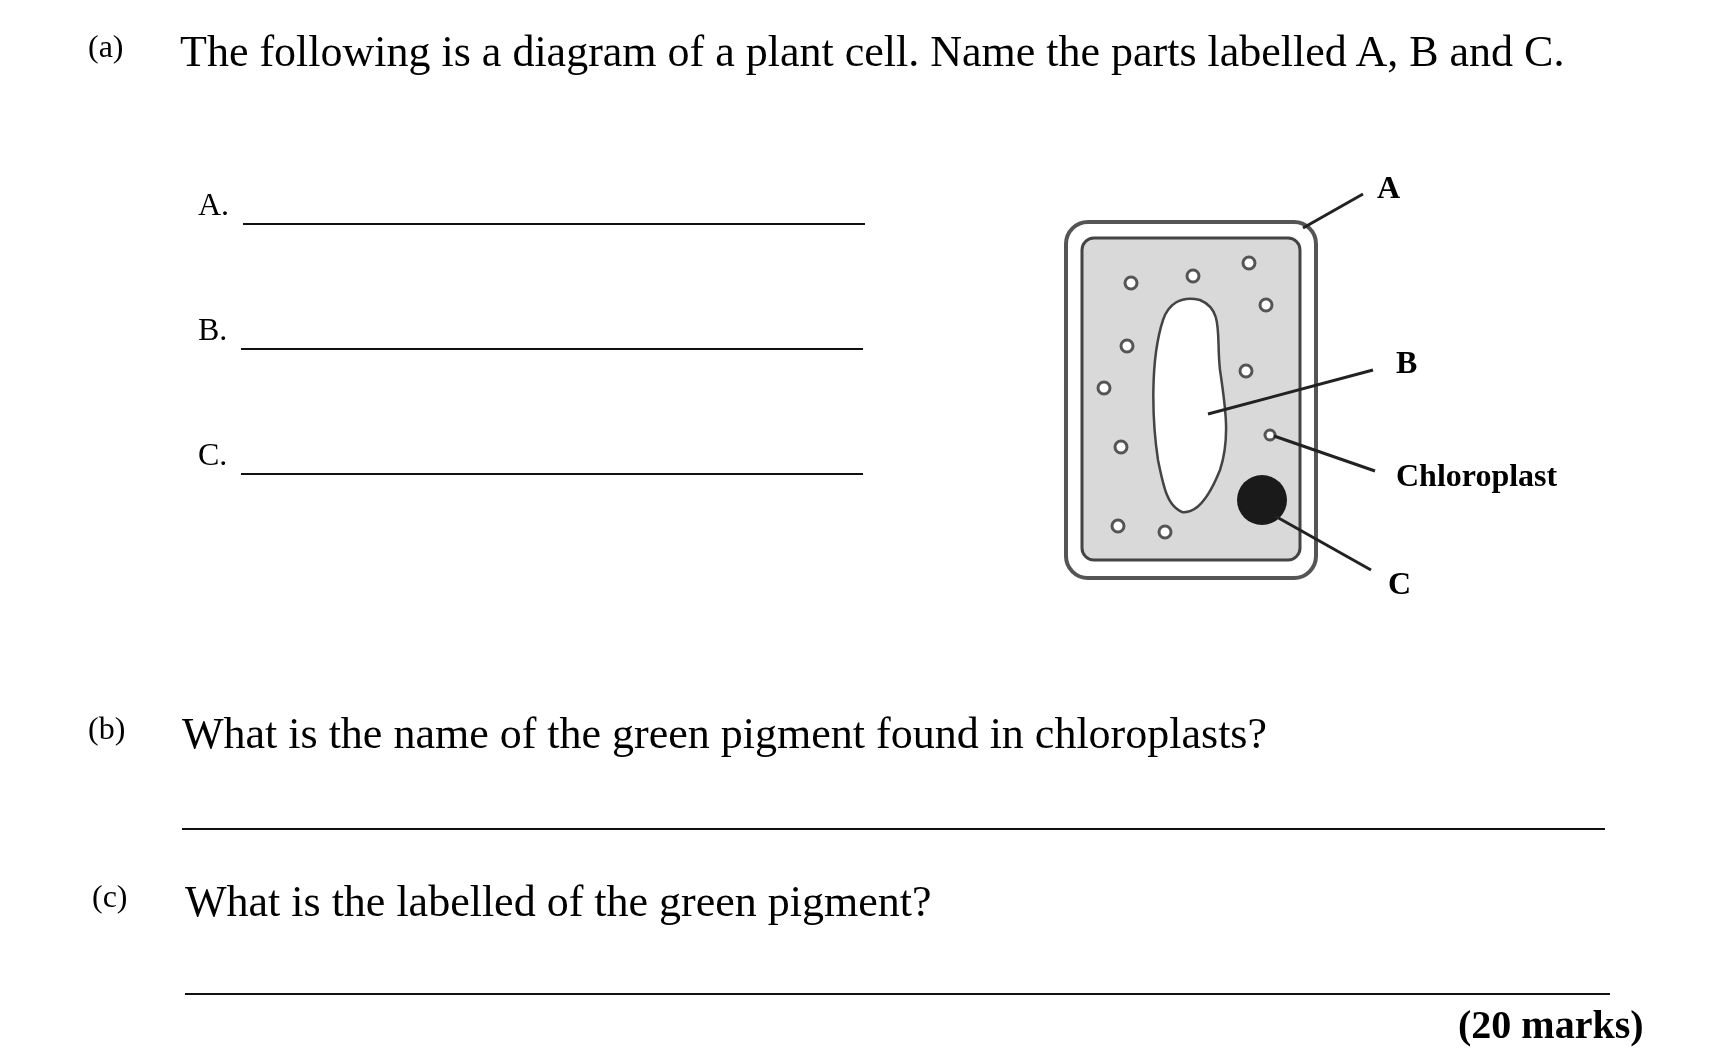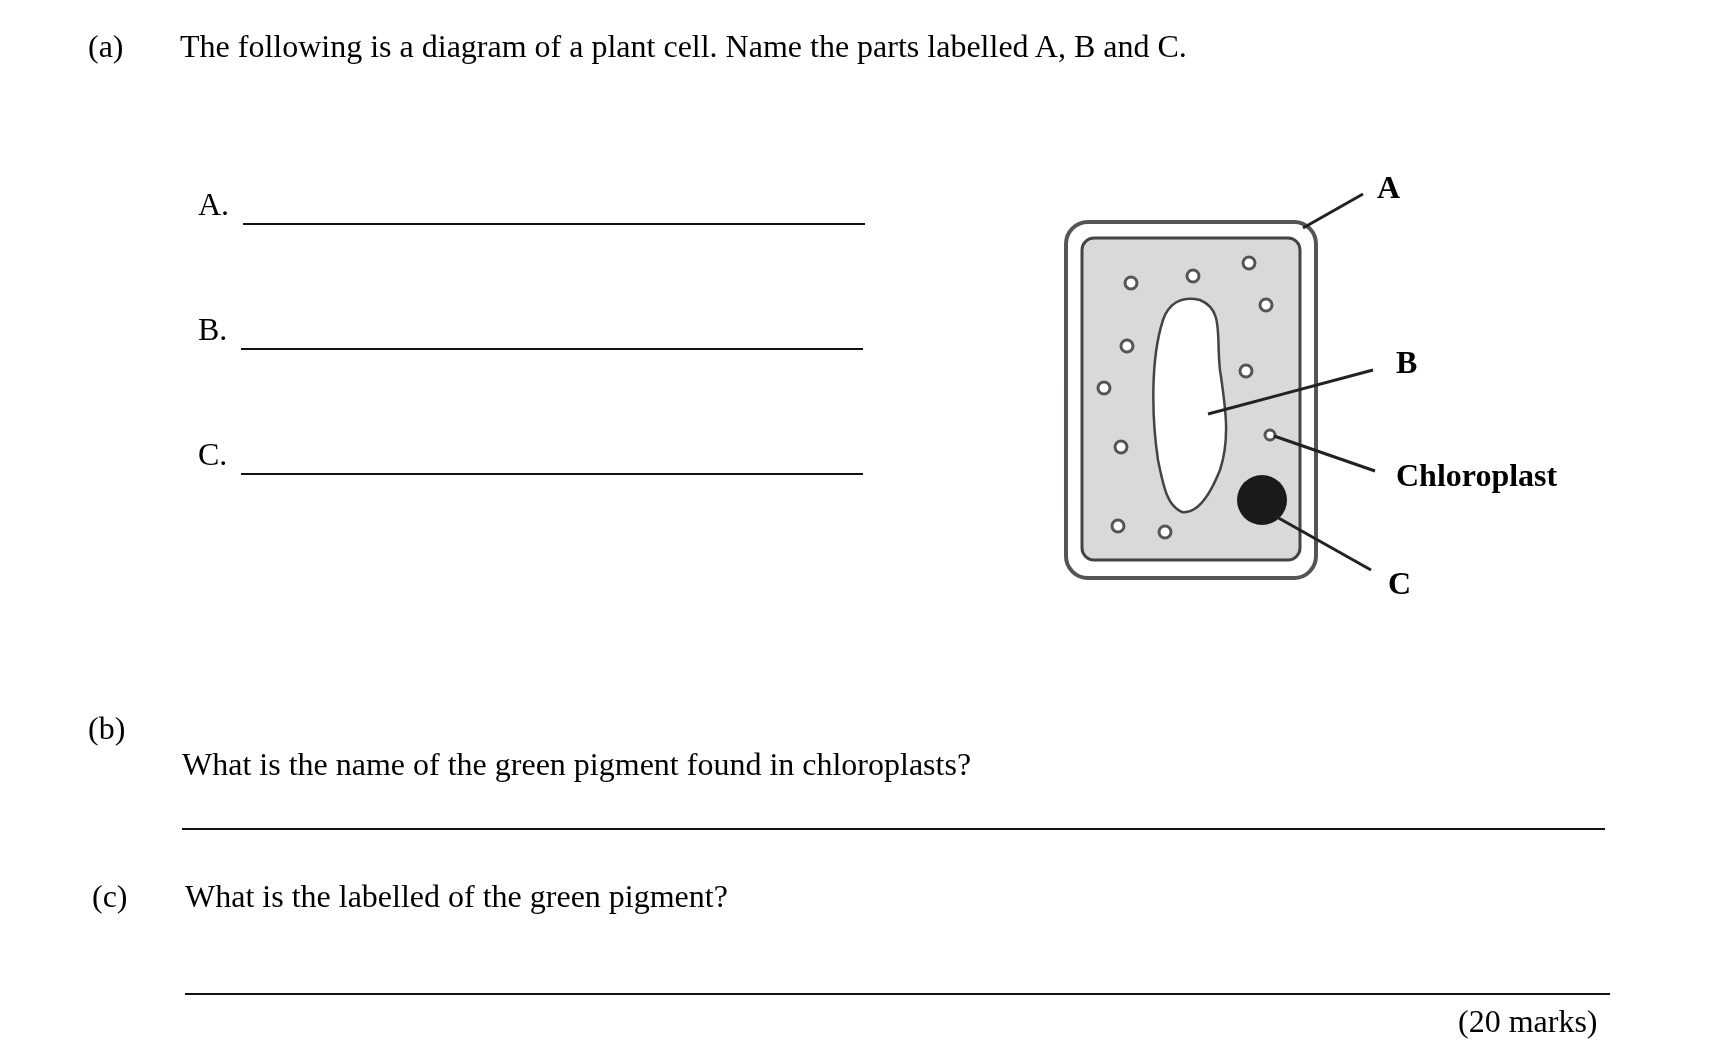--- a/index.html
+++ b/index.html
@@ -15,35 +15,35 @@
       font-family: "Liberation Serif", "DejaVu Serif", serif;
       color: #000;
     }
     .abs { position: absolute; }
     .qnum {
       font-size: 32px;
       line-height: 1;
       white-space: nowrap;
     }
     .qtext {
-      font-size: 32px;
+      font-size: 44px;
       line-height: 1;
       white-space: nowrap;
     }
     .ans-label {
       font-size: 32px;
       line-height: 1;
     }
     .ans-line {
       height: 0;
       border-top: 2px solid #111;
     }
     .marks {
-      font-size: 32px;
-      font-weight: normal;
+      font-size: 40px;
+      font-weight: bold;
       line-height: 1;
       white-space: nowrap;
     }
     .diagram {
       position: absolute;
       left: 1030px;
       top: 130px;
       width: 600px;
       height: 520px;
     }
@@ -100,20 +100,20 @@
     <line x1="245" y1="386" x2="341" y2="440" stroke="#222" stroke-width="3"></line>
 
     <text class="diag-label" x="347" y="68">A</text>
     <text class="diag-label" x="366" y="243">B</text>
     <text class="diag-label" x="366" y="356">Chloroplast</text>
     <text class="diag-label" x="358" y="464">C</text>
   </svg>
 </div>
 
 <div class="abs qnum" style="left:88px; top:712px;">(b)</div>
-<div class="abs qtext" style="left:182px; top:712px;margin-top:36px;">What is the name of the green pigment found in chloroplasts?</div>
+<div class="abs qtext" style="left:182px; top:712px;">What is the name of the green pigment found in chloroplasts?</div>
 <div class="abs ans-line" style="left:182px; top:828px; width:1423px;"></div>
 
 <div class="abs qnum" style="left:92px; top:880px;">(c)</div>
 <div class="abs qtext" style="left:185px; top:880px;">What is the labelled of the green pigment?</div>
 <div class="abs ans-line" style="left:185px; top:993px; width:1425px;"></div>
 
 <div class="abs marks" style="left:1458px; top:1005px;">(20 marks)</div>
 
 </body></html>

